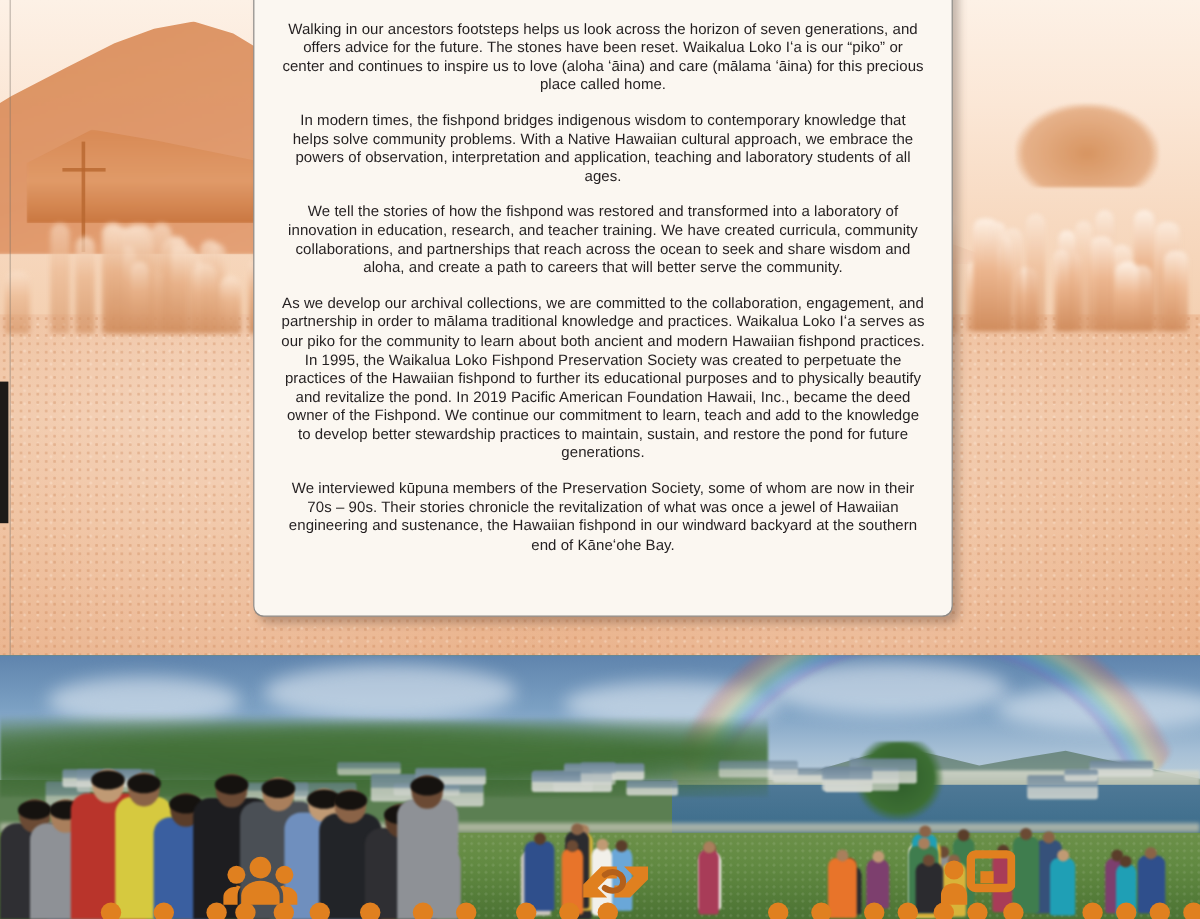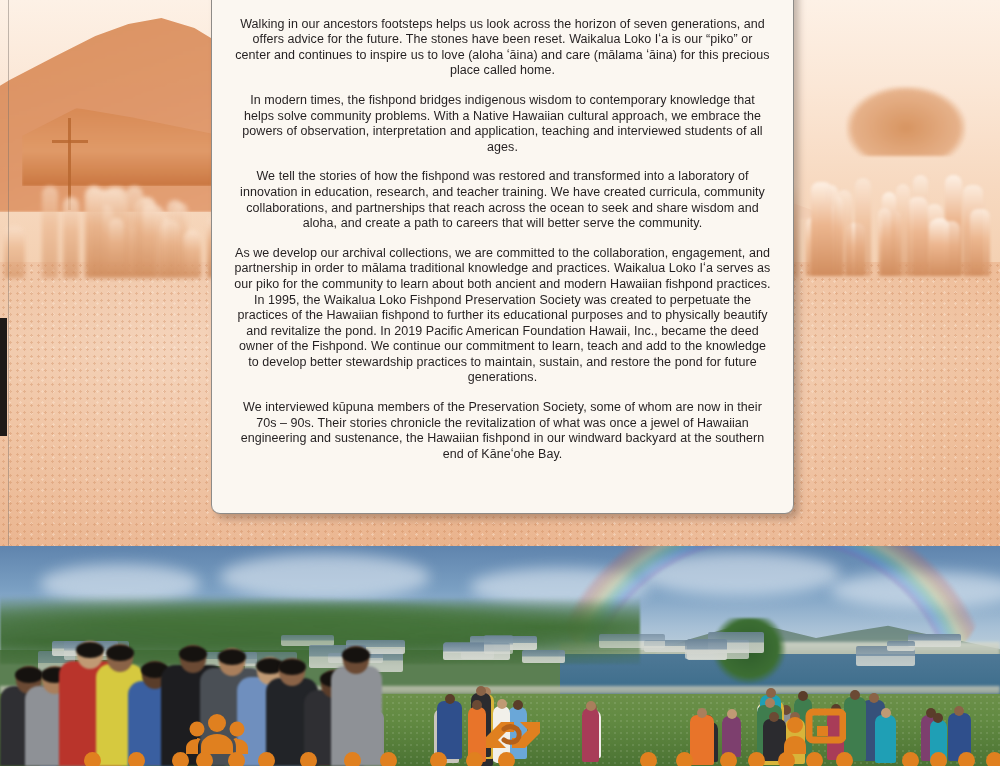--- a/index.html
+++ b/index.html
@@ -341,21 +341,21 @@
         <div class="p" style="left: 95.9708px; width: 14.4206px; height: 92.4364px; opacity: 0.59;"></div>
         <div class="p" style="left: 78.3882px; width: 12.3939px; height: 68.4712px; opacity: 0.59;"></div>
       </div>
     <div class="page-rule"></div>
     <div class="page-rule-dark"></div>
   </div>
 
   <div class="card">
     <p class="first">resource for the future.</p>
     <p>Walking in our ancestors footsteps helps us look across the horizon of seven generations, and offers advice for the future.  The stones have been reset. Waikalua Loko Iʻa is our “piko” or center and continues to inspire us to love (aloha ʻāina) and care (mālama ʻāina) for this precious place called home.</p>
-    <p>In modern times, the fishpond bridges indigenous wisdom to contemporary knowledge that helps solve community problems. With a Native Hawaiian cultural approach, we embrace the powers of observation, interpretation and application, teaching and interviewed students of all ages.</p>
+    <p>In modern times, the fishpond bridges indigenous wisdom to contemporary knowledge that helps solve community problems. With a Native Hawaiian cultural approach, we embrace the powers of observation, interpretation and application, teaching and laboratory students of all ages.</p>
     <p>We tell the stories of how the fishpond was restored and transformed into a laboratory of innovation in education, research, and teacher training. We have created curricula, community collaborations, and partnerships that reach across the ocean to seek and share wisdom and aloha, and create a path to careers that will better serve the community.</p>
     <p>As we develop our archival collections, we are committed to the collaboration, engagement, and partnership in order to mālama traditional knowledge and practices.  Waikalua Loko Iʻa serves as our piko for the community to learn about both ancient and modern Hawaiian fishpond practices.  In 1995, the Waikalua Loko Fishpond Preservation Society was created to perpetuate the practices of the Hawaiian fishpond to further its educational purposes and to physically beautify and revitalize the pond.  In 2019 Pacific American Foundation Hawaii, Inc., became the deed owner of the Fishpond.   We continue our commitment to learn, teach and add to the knowledge to develop better stewardship practices to maintain, sustain, and restore the pond for future generations.</p>
     <p class="last">We interviewed kūpuna members of the Preservation Society, some of whom are now in their 70s – 90s. Their stories chronicle the revitalization of what was once a jewel of Hawaiian engineering and sustenance, the Hawaiian fishpond in our windward backyard at the southern end of Kāneʻohe Bay.</p>
   </div>
 
   <div class="photo">
     <div class="ph-sky">
         <div class="ph-cloud" style="left: 40px; top: 18px; width: 160px; height: 40px;"></div>
         <div class="ph-cloud" style="left: 220px; top: 8px; width: 210px; height: 46px;"></div>
         <div class="ph-cloud" style="left: 470px; top: 22px; width: 180px; height: 38px;"></div>

